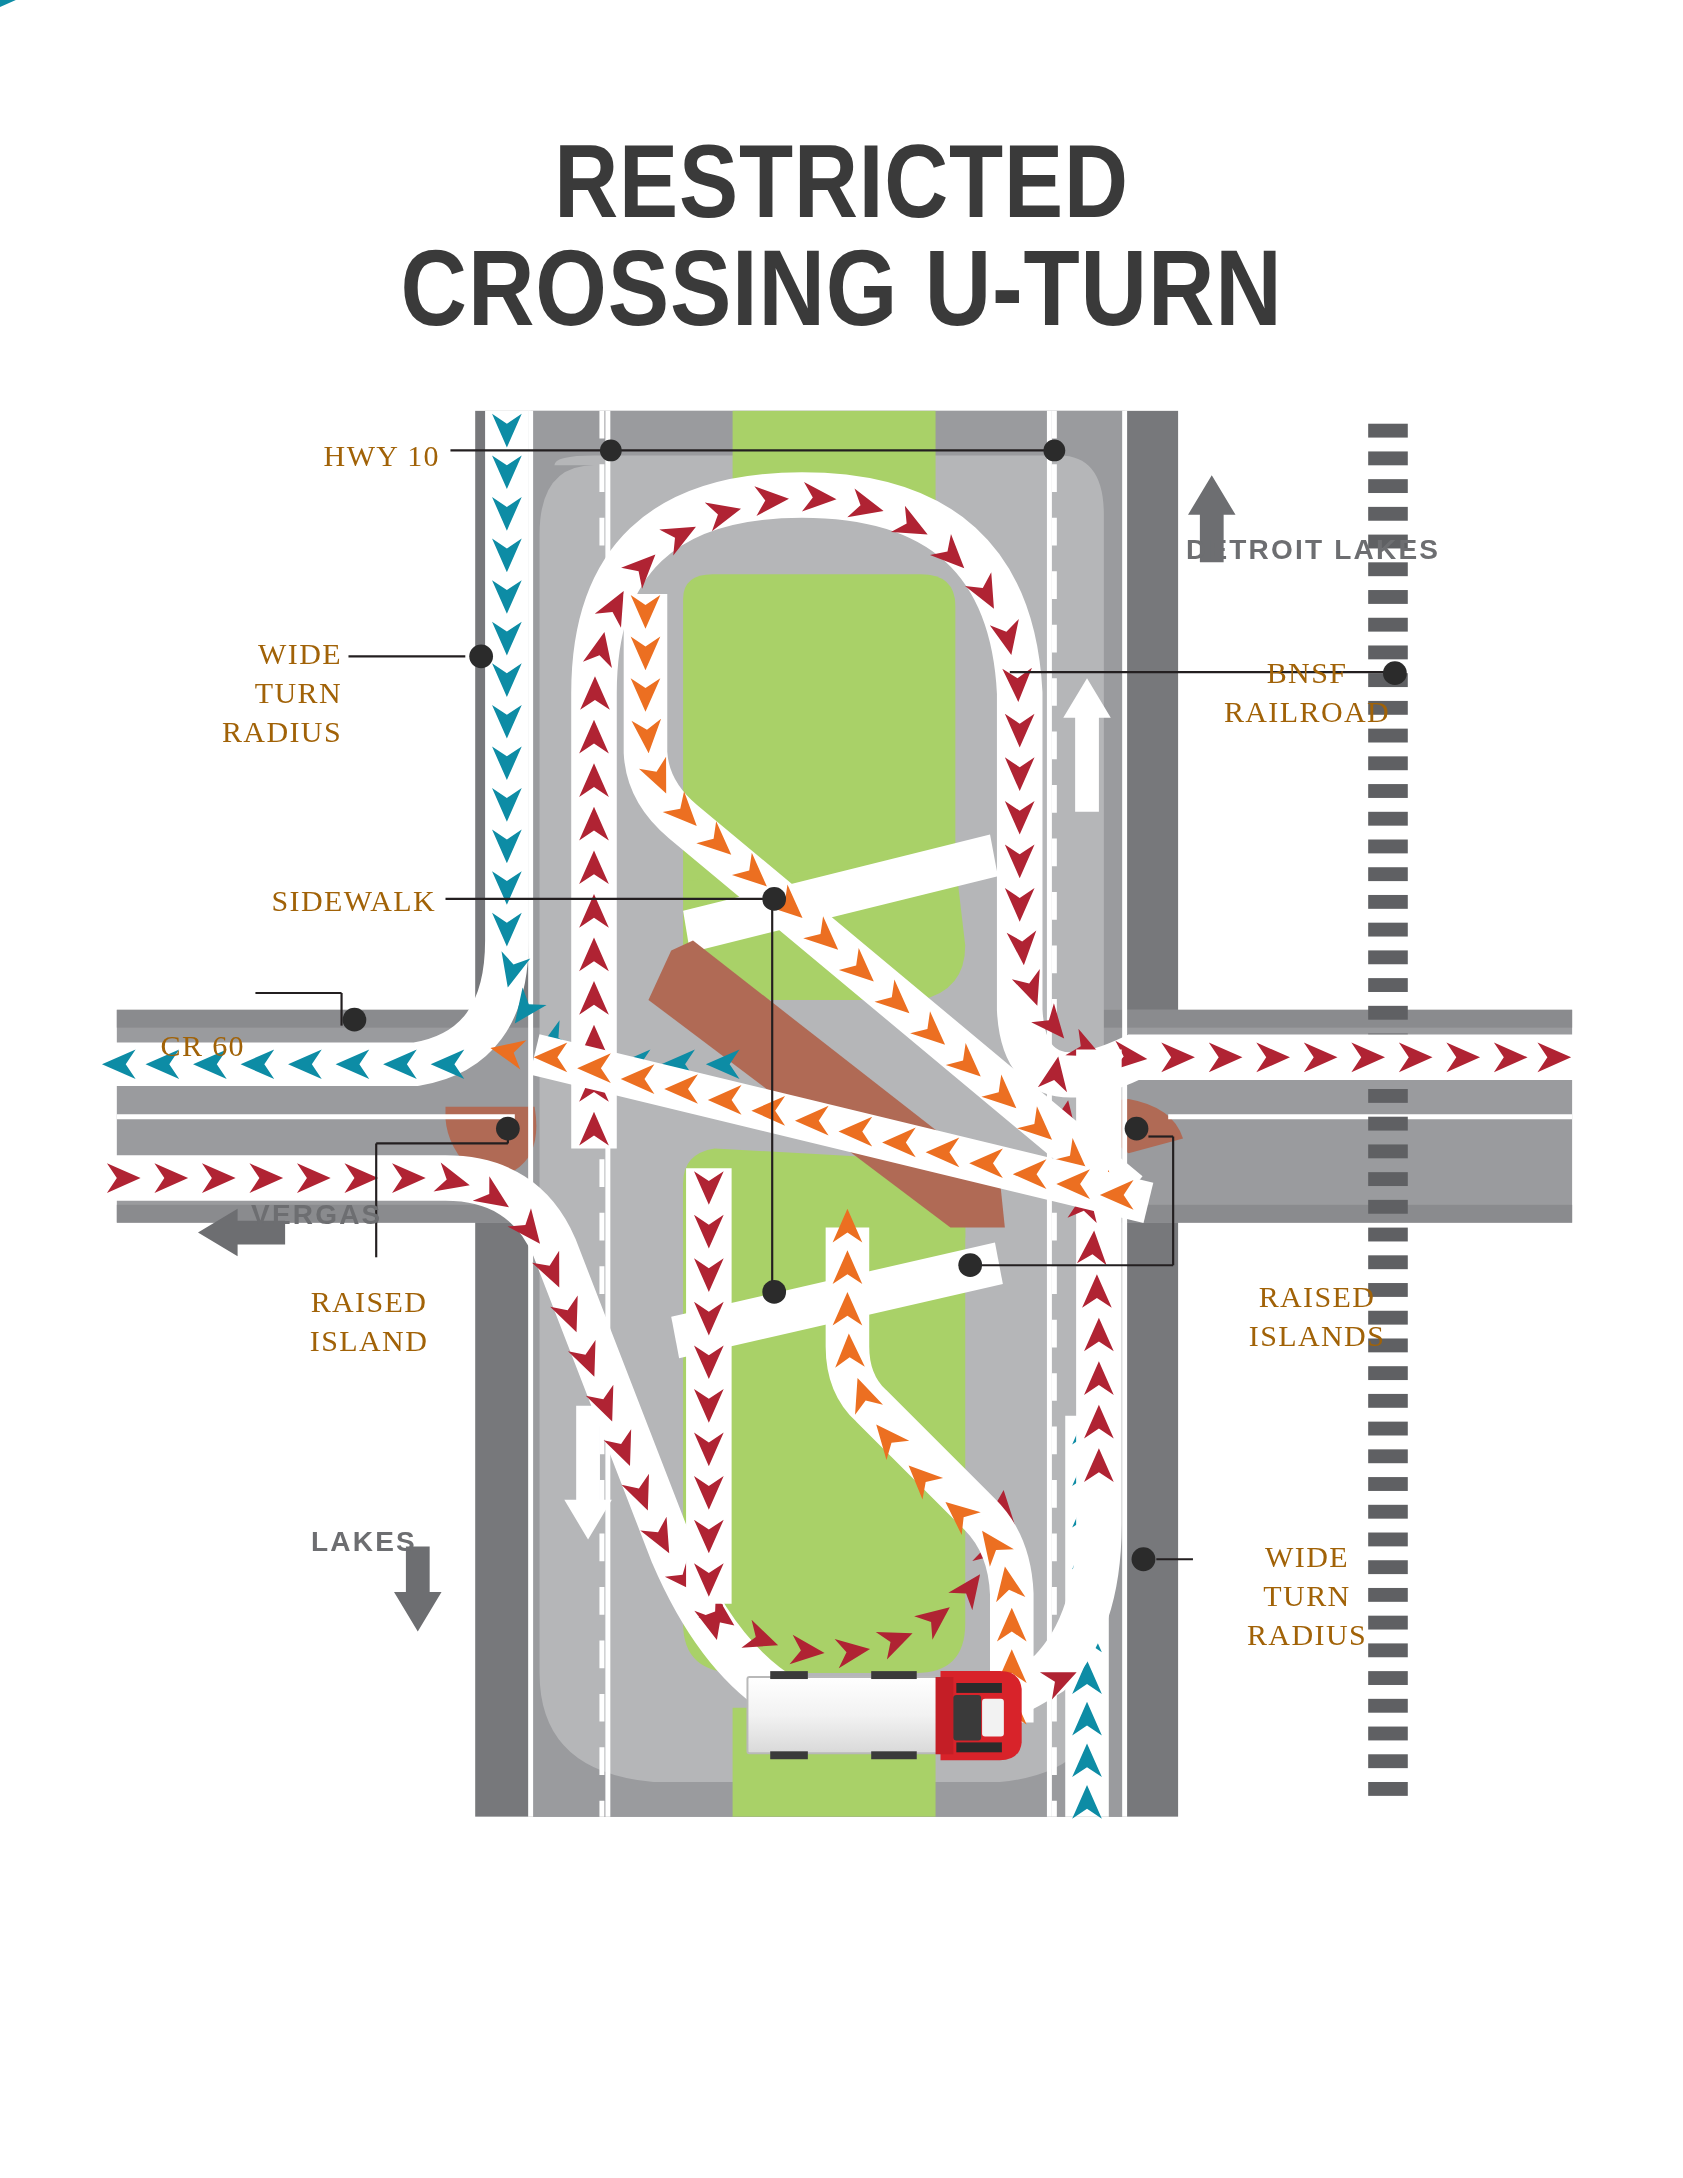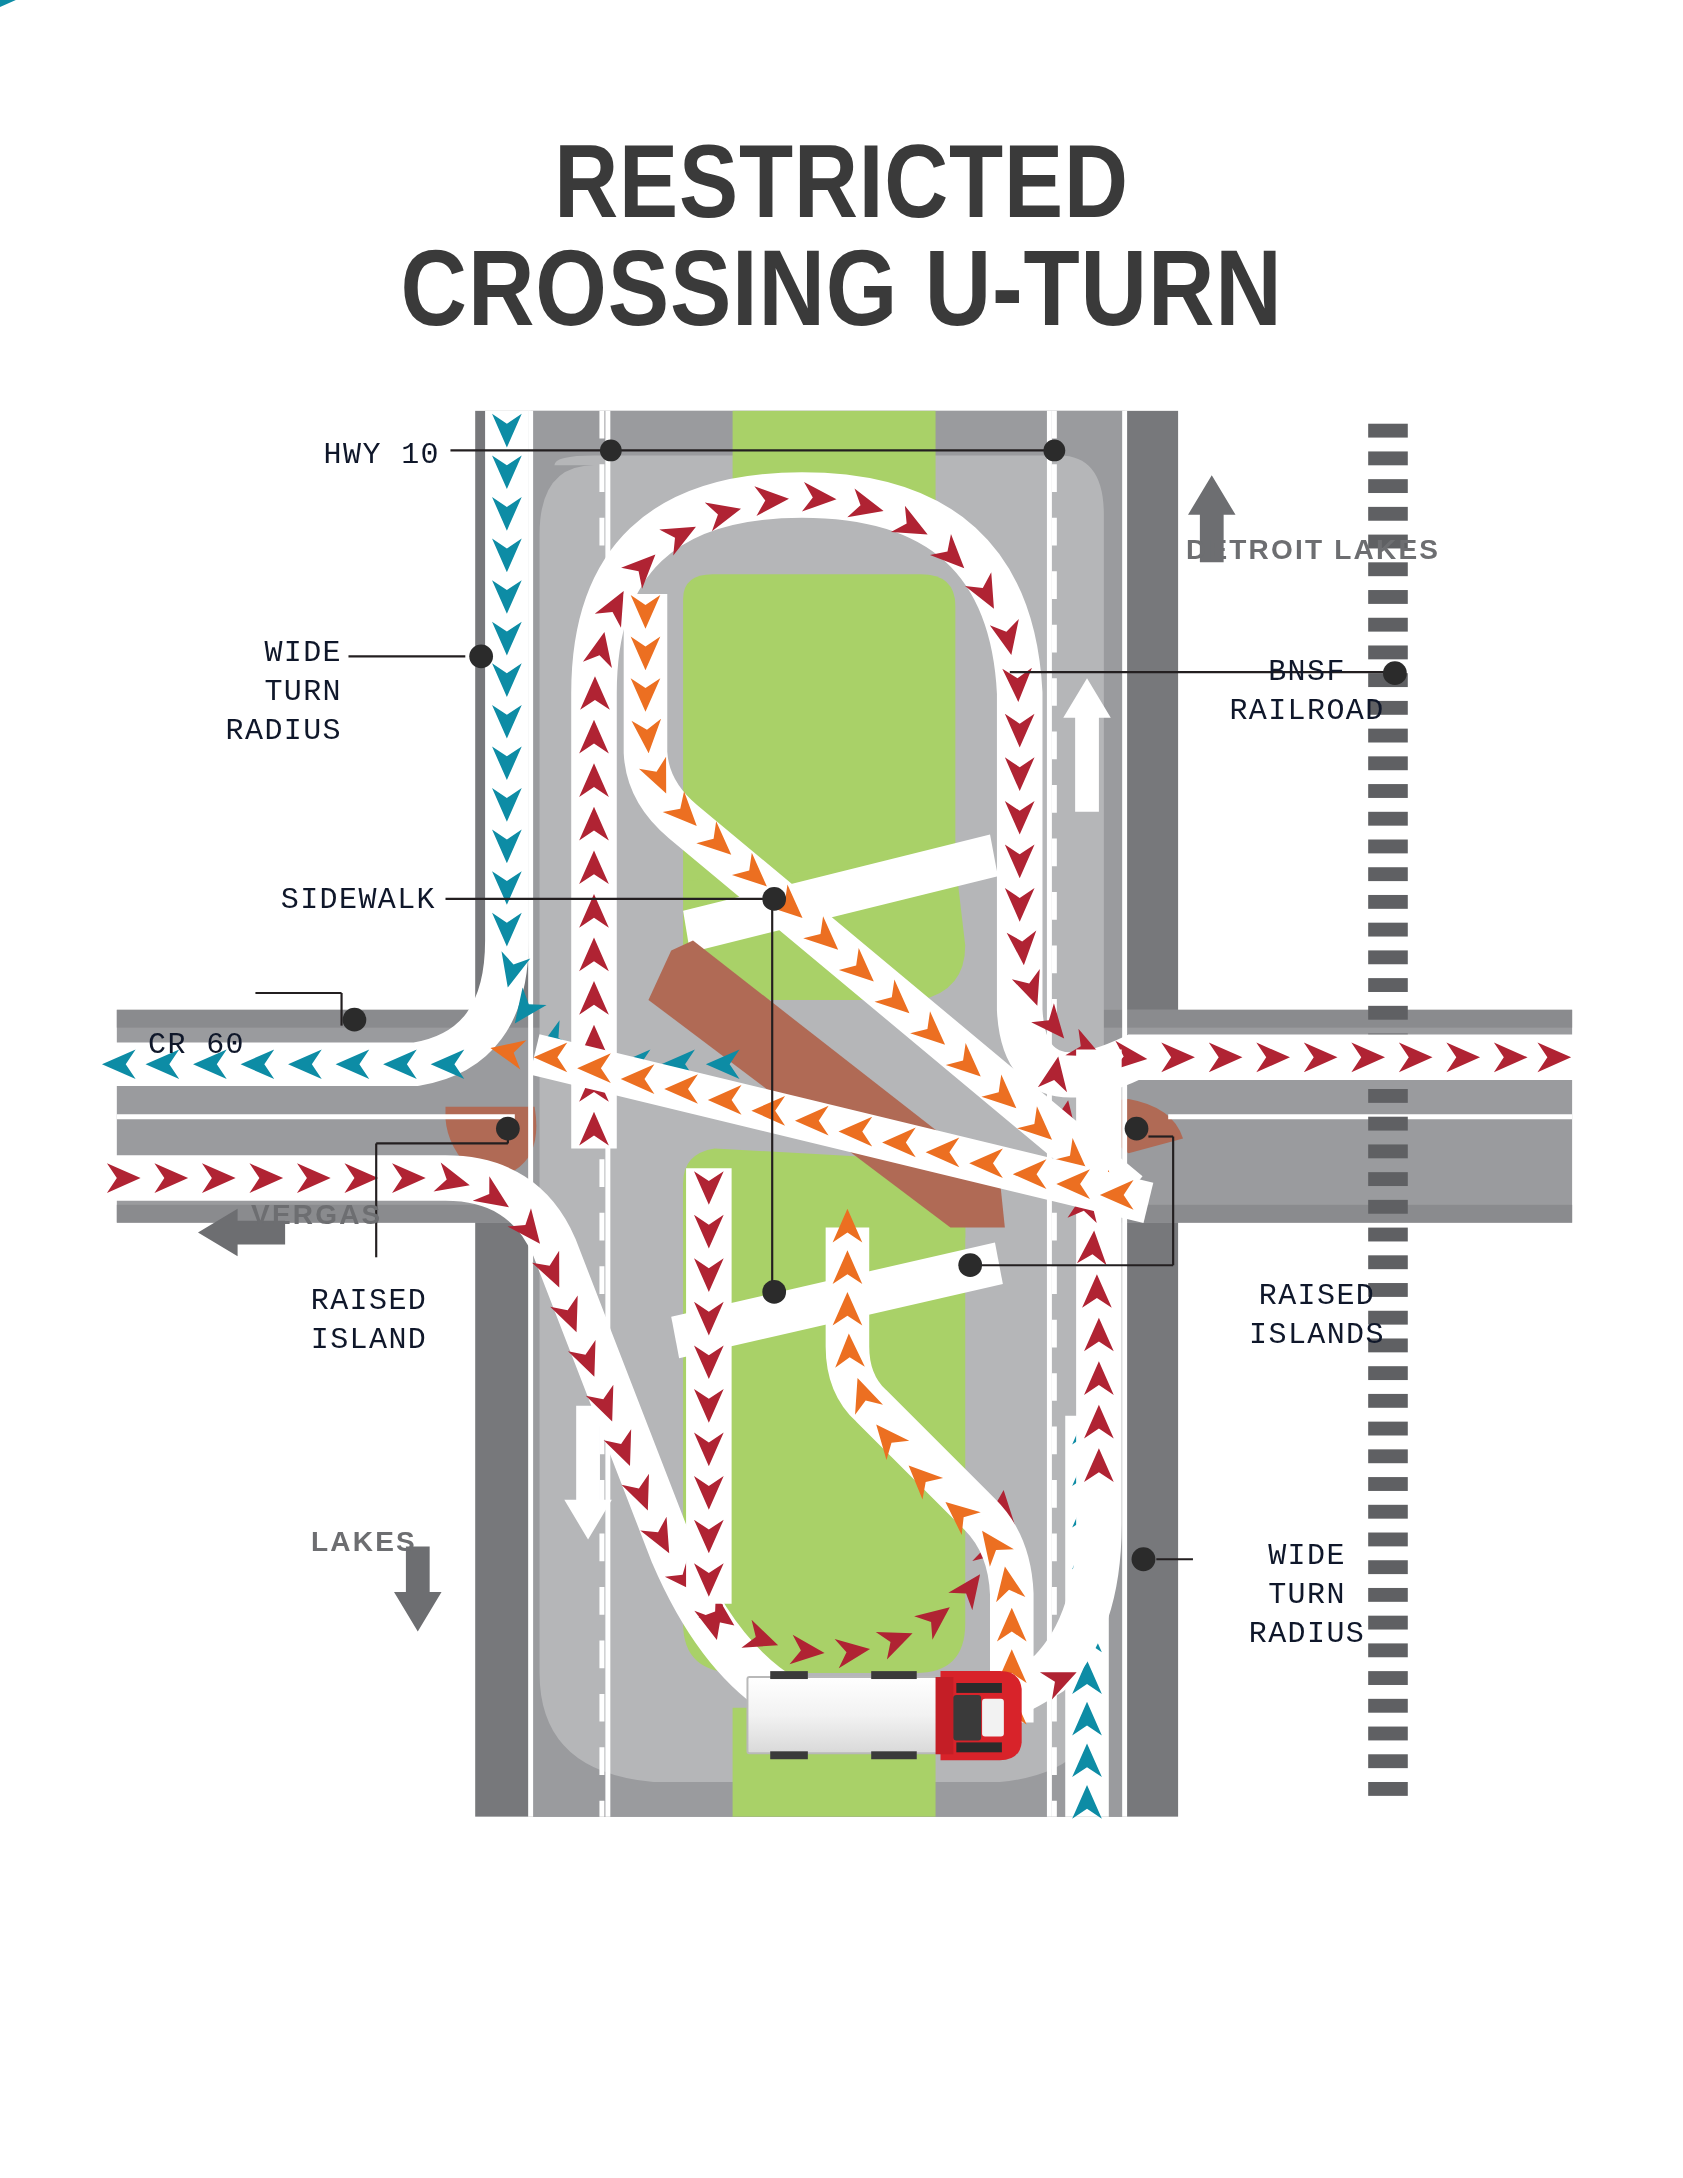--- a/index.html
+++ b/index.html
@@ -5,22 +5,22 @@
   html,body{margin:0;padding:0;background:#ffffff;}
   body{width:1683px;height:2178px;position:relative;overflow:hidden;
        font-family:"Liberation Sans","DejaVu Sans",sans-serif;}
   #stage{position:absolute;left:0;top:0;width:1646px;height:2178px;background:#fff;}
   .title{position:absolute;left:0;top:129px;width:1683px;text-align:center;
          color:#3a3a3a;font-weight:bold;font-size:103px;line-height:1.02;
          letter-spacing:1px;font-family:"Liberation Sans",sans-serif;
          transform:scaleX(0.86);transform-origin:842px 0;}
   .title .l2{display:block;font-size:107px;}
   svg.diagram{position:absolute;left:0;top:0;width:1683px;height:2178px;}
-  .lbl{position:absolute;color:#0f172a;font-size:30px;letter-spacing:1.4px;
-       line-height:1.30;font-family:Liberation Mono, monospace;white-space:pre;}
+  .lbl{position:absolute;color:#a16207;font-size:30px;letter-spacing:1.4px;
+       line-height:1.30;font-family:Liberation Serif, serif;white-space:pre;}
   .lbl.r{text-align:right;}
   .lbl.l{text-align:center;}
   .dirlbl{position:absolute;color:#6d6e71;font-size:28px;font-weight:bold;
           letter-spacing:2.2px;line-height:1.22;font-family:"Liberation Sans",sans-serif;}
 </style>
 </head>
 <body>
 
 <div id="stage">
 

